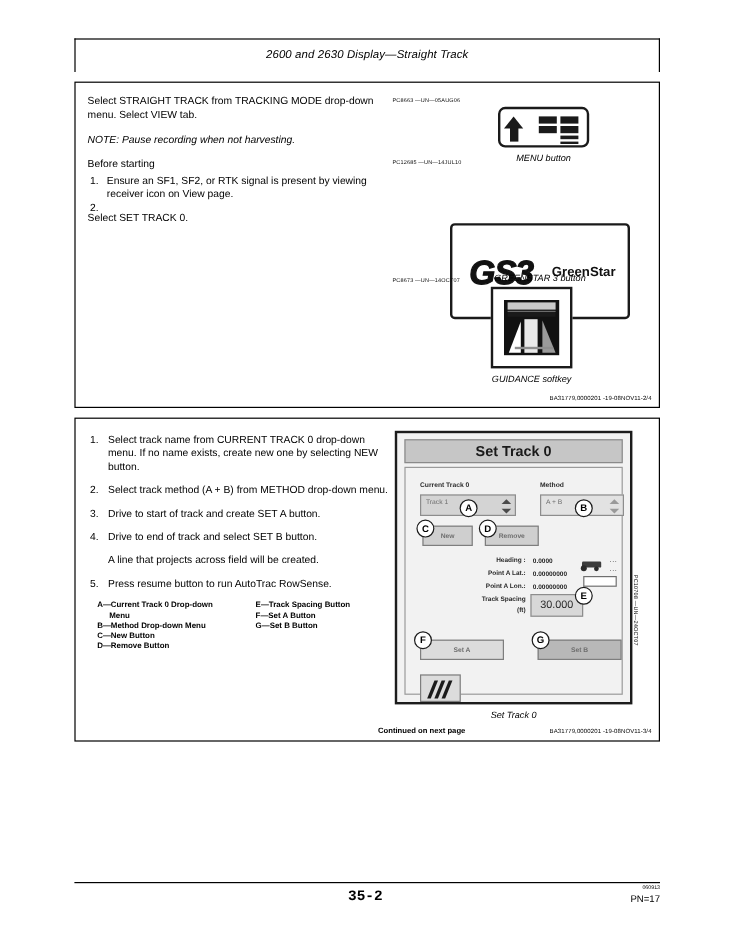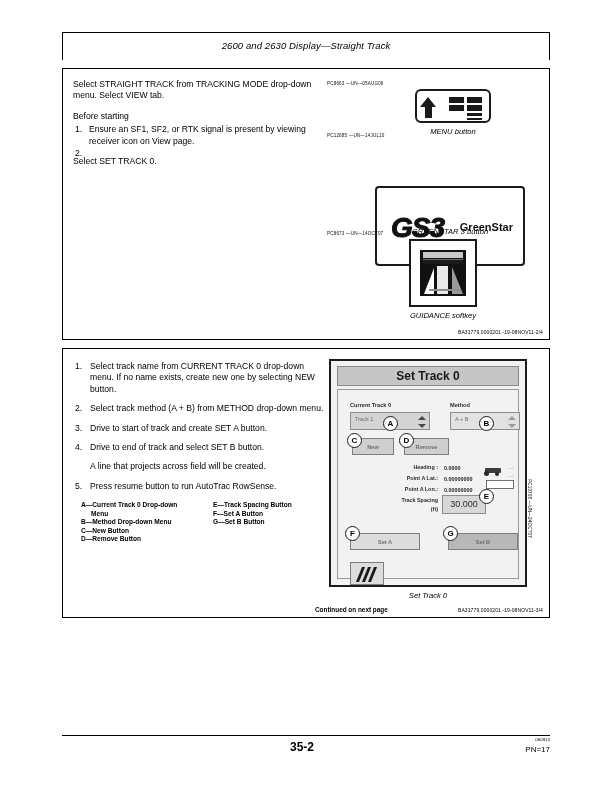--- a/index.html
+++ b/index.html
@@ -510,20 +510,21 @@
     top: 735px;
     width: 488px;
     border-top: 1px solid #000;
   }
   #page-number {
     position: absolute;
     left: 290px;
     top: 740px;
     font-size: 12px;
     font-weight: bold;
+    font-family: Liberation Mono, monospace;
   }
   #footer-date {
     position: absolute;
     right: 62px;
     top: 737px;
     font-size: 4.4px;
     text-align: right;
     white-space: nowrap;
   }
   #footer-pn {
@@ -541,20 +542,21 @@
 <div class="page">
 
   <div class="header">
     <div class="header-title">2600 and 2630 Display—Straight Track</div>
   </div>
 
   <div class="section" id="section-1">
 
     <div class="textcol" id="s1-text">
       <p class="para">Select STRAIGHT TRACK from TRACKING MODE drop-down menu. Select VIEW tab.</p>
+      <p class="para note">NOTE: Pause recording when not harvesting.</p>
       <p class="para nogap">Before starting</p>
       <ol class="numlist compact">
         <li><span class="num">1.</span><span>Ensure an SF1, SF2, or RTK signal is present by viewing receiver icon on View page.</span></li>
         <li><span class="num">2.</span></li>
       </ol>
       <p class="para" style="margin-top:9px">Select SET TRACK 0.</p>
     </div>
 
     <div class="fig" id="fig-menu">
       <div class="partno">PC8663 —UN—05AUG06</div>

